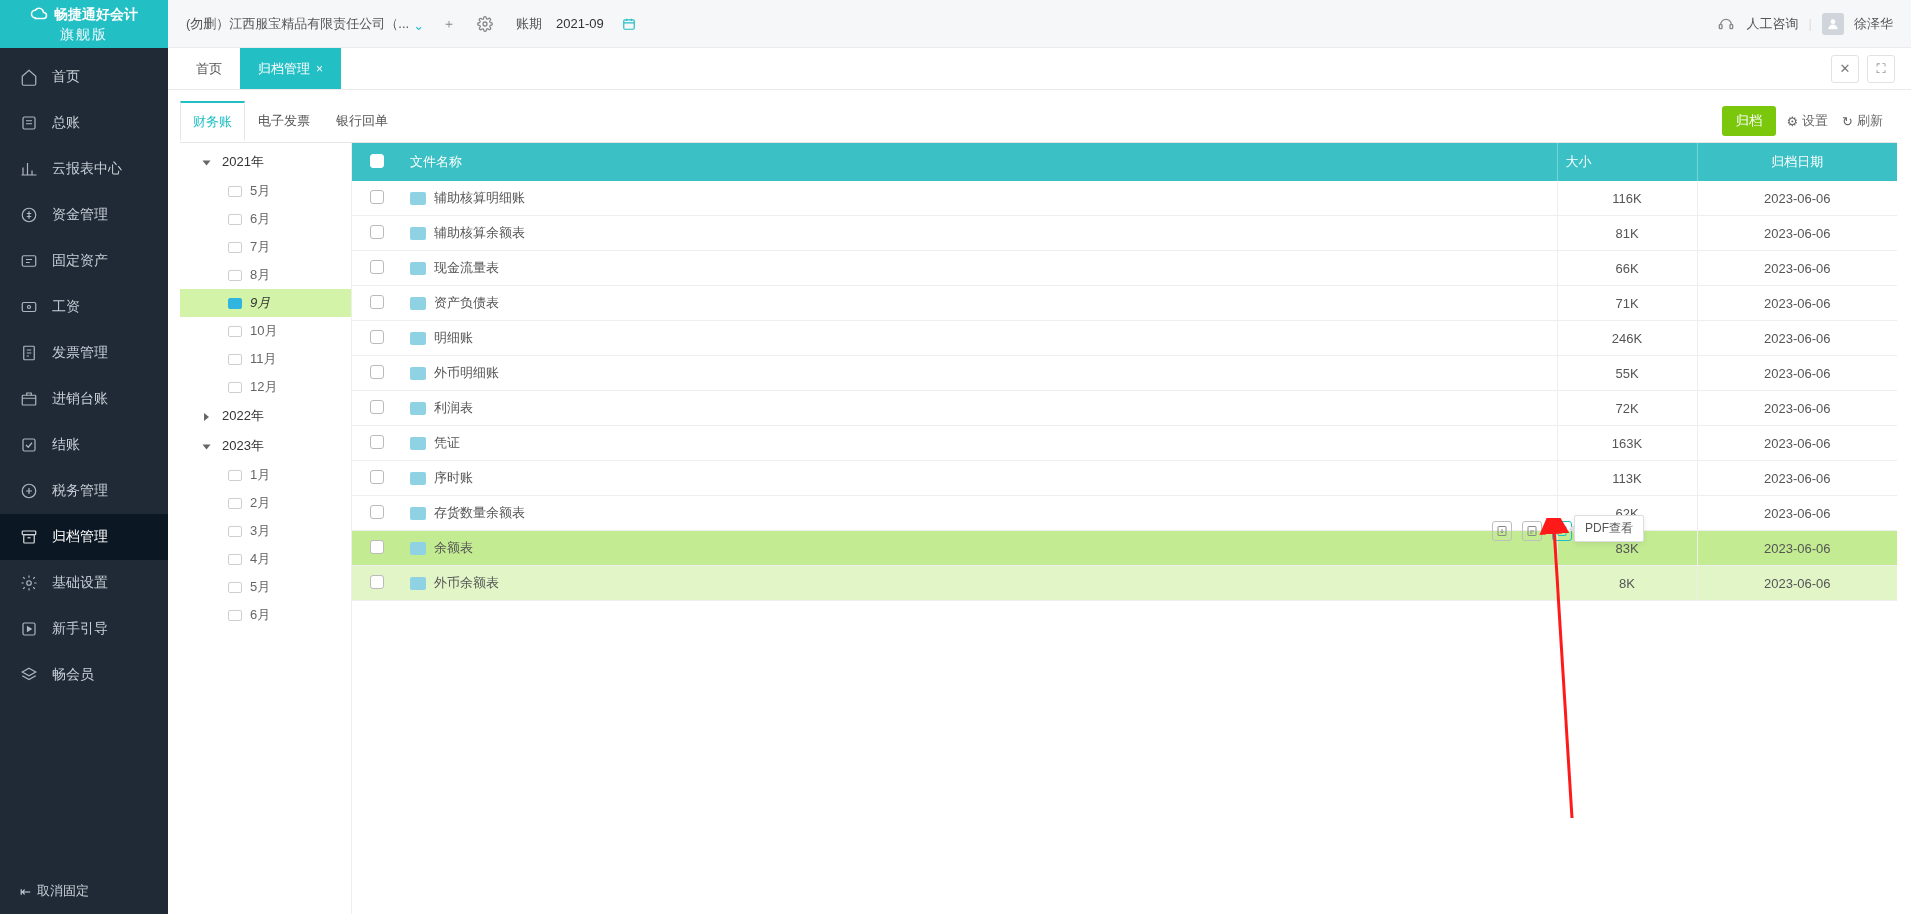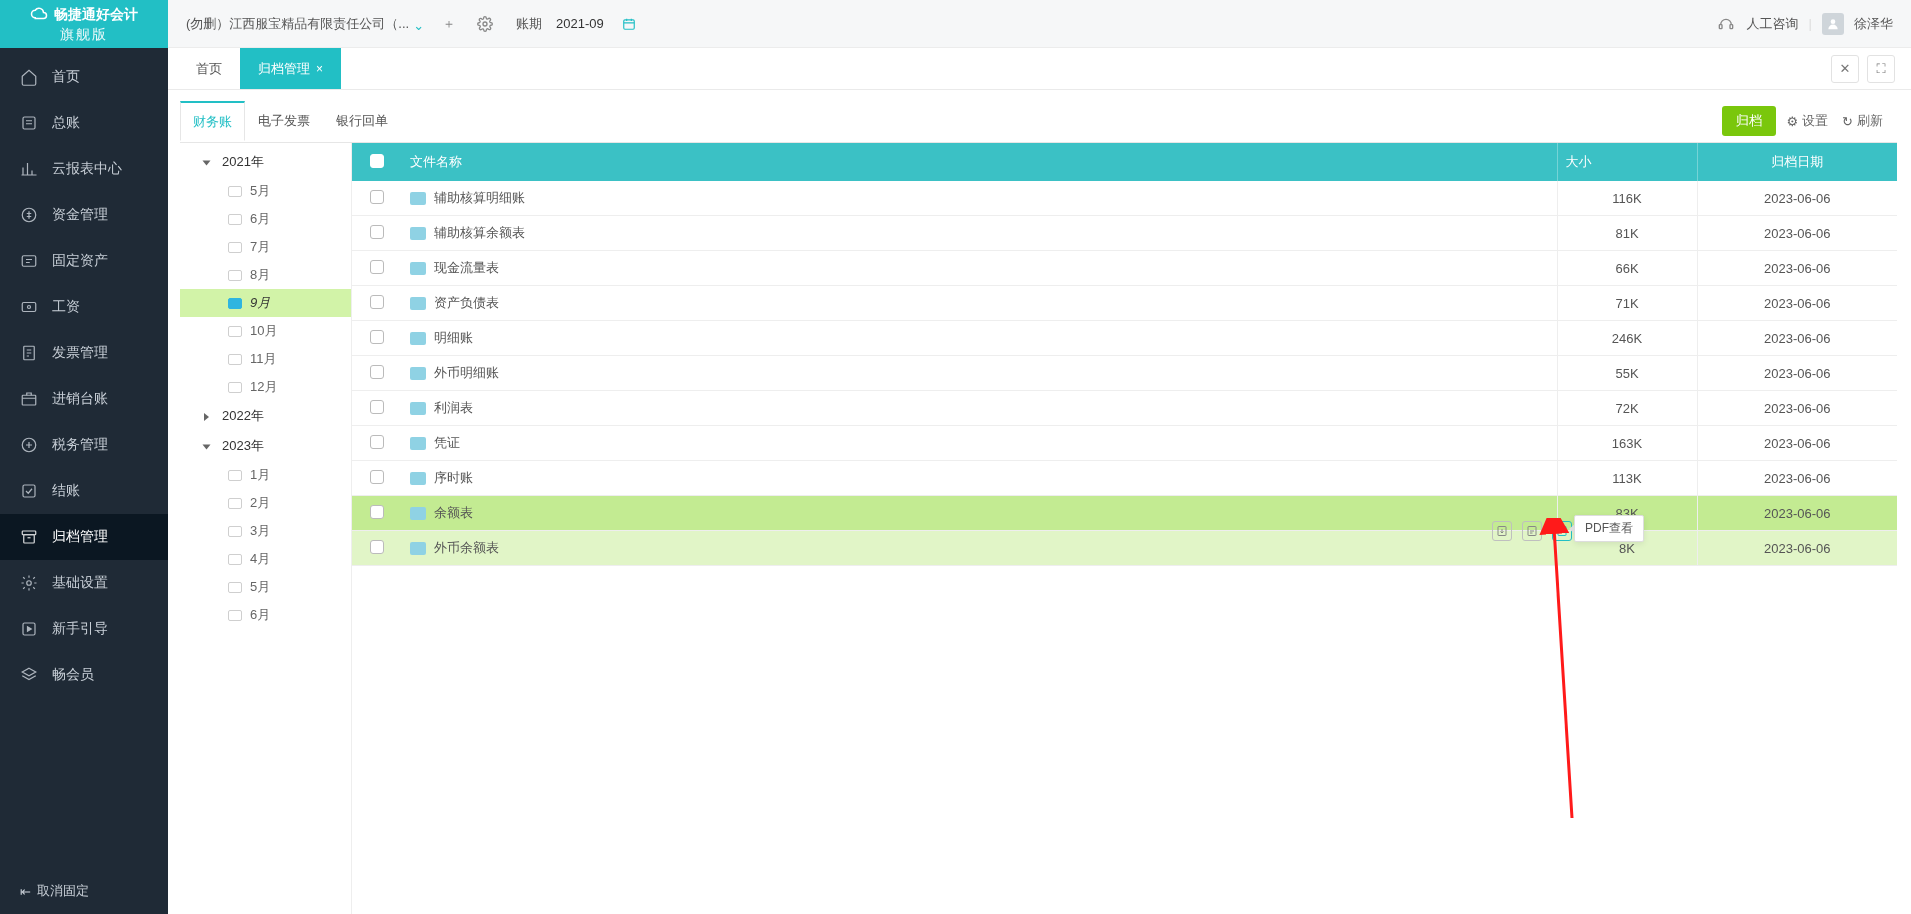--- a/index.html
+++ b/index.html
@@ -172,34 +172,34 @@
             <svg class="nav-svg" viewBox="0 0 24 24" fill="none" stroke="currentColor" stroke-width="1.6">
               <rect x="3" y="7" width="18" height="13" rx="1"></rect>
               <path d="M3 11h18M9 7V4h6v3"></path>
             </svg>
           </span>
           <span>进销台账</span>
         </div>
         <div class="nav-item">
           <span class="nav-icon">
             <svg class="nav-svg" viewBox="0 0 24 24" fill="none" stroke="currentColor" stroke-width="1.6">
+              <rect x="4" y="4" width="16" height="16" rx="2"></rect>
+              <path d="M8 12l3 3 5-6"></path>
+            </svg>
+          </span>
+          <span>结账</span>
+        </div>
+        <div class="nav-item">
+          <span class="nav-icon">
+            <svg class="nav-svg" viewBox="0 0 24 24" fill="none" stroke="currentColor" stroke-width="1.6">
               <circle cx="12" cy="12" r="9"></circle>
               <path d="M8 12h8M12 8v8"></path>
             </svg>
           </span>
           <span>税务管理</span>
-        </div>
-        <div class="nav-item">
-          <span class="nav-icon">
-            <svg class="nav-svg" viewBox="0 0 24 24" fill="none" stroke="currentColor" stroke-width="1.6">
-              <rect x="4" y="4" width="16" height="16" rx="2"></rect>
-              <path d="M8 12l3 3 5-6"></path>
-            </svg>
-          </span>
-          <span>结账</span>
         </div>
         <div class="nav-item active">
           <span class="nav-icon">
             <svg class="nav-svg" viewBox="0 0 24 24" fill="none" stroke="currentColor" stroke-width="1.6">
               <rect x="3" y="4" width="18" height="5" rx="1"></rect>
               <rect x="5" y="9" width="14" height="11" rx="1"></rect>
               <path d="M10 13h4"></path>
             </svg>
           </span>
           <span>归档管理</span>
@@ -489,20 +489,31 @@
                 </tr>
                 <tr>
     <td class="col-chk"><span class="chk"></span></td>
     <td>
                     <div class="file-cell">
                       <span class="file-ico"></span>
                       <span>序时账</span>
                     </div>
                   </td>
     <td class="col-size">113K</td>
+    <td class="col-date">2023-06-06</td>
+                </tr>
+                <tr>
+    <td class="col-chk"><span class="chk"></span></td>
+    <td>
+                    <div class="file-cell">
+                      <span class="file-ico"></span>
+                      <span>存货数量余额表</span>
+                    </div>
+                  </td>
+    <td class="col-size">62K</td>
     <td class="col-date">2023-06-06</td>
                 </tr>
                 <tr class="highlight">
     <td class="col-chk"><span class="chk"></span></td>
     <td>
                     <div class="file-cell">
                       <span class="file-ico"></span>
                       <span>余额表</span>
                     </div>
                   </td>

